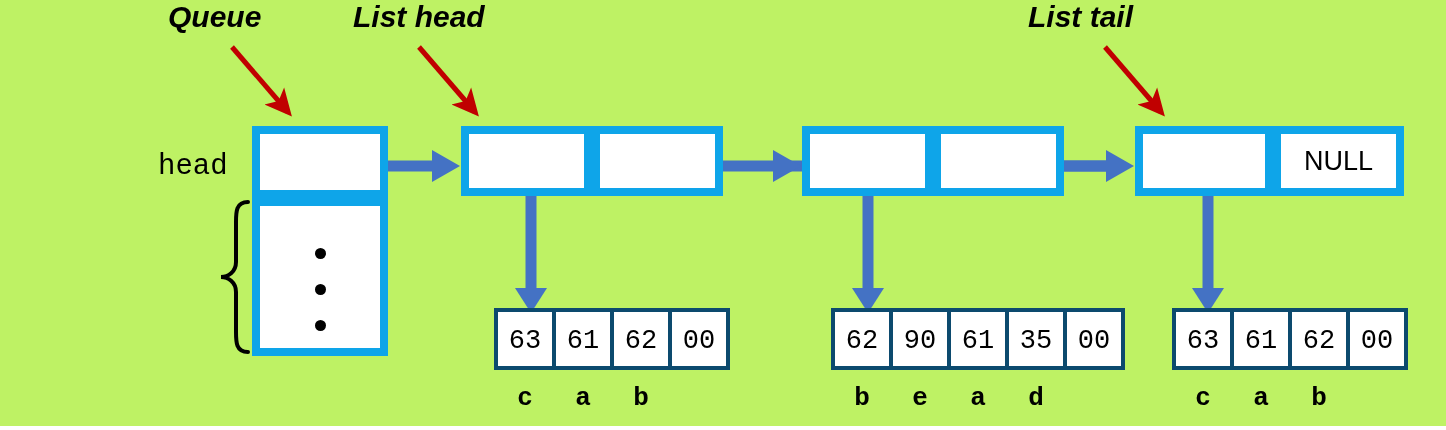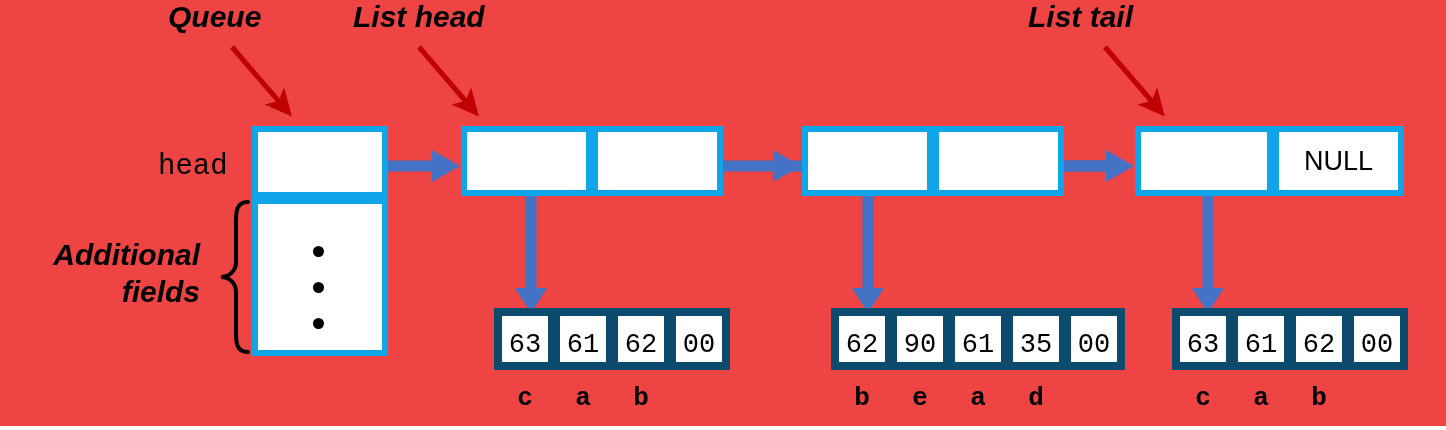--- a/index.html
+++ b/index.html
@@ -7,21 +7,21 @@
     padding: 0;
     background: #ffffff;
   }
   body {
     font-family: "Liberation Sans", sans-serif;
   }
   #canvas {
     position: relative;
     width: 1446px;
     height: 426px;
-    background: #ef4444;
+    background: #bef264;
     overflow: hidden;
   }
   .abs { position: absolute; }
 
   
   .annot {
     font-family: "Liberation Sans", sans-serif;
     font-style: italic;
     font-weight: bold;
     font-size: 30px;
@@ -62,26 +62,26 @@
   .char-label {
     font-family: "Liberation Mono", "DejaVu Sans Mono", monospace;
     font-size: 26px;
     font-weight: bold;
     color: #000000;
     text-align: center;
   }
 
   
   .box {
-    border: 6px solid #0ea5e9;
+    border: 8px solid #0ea5e9;
     box-sizing: border-box;
     background: #ffffff;
   }
   .cellbox {
-    border: 8px solid #0c4a6e;
+    border: 4px solid #0c4a6e;
     box-sizing: border-box;
     background: #ffffff;
   }
 
   
   #overlay {
     position: absolute;
     left: 0; top: 0;
     width: 1446px;
     height: 430px;
@@ -162,24 +162,20 @@
       <path d="M1192,288 L1224,288 L1208,313 Z" fill="#4472C4"></path>
     </g>
   </svg>
 
   <div class="abs annot" style="left:168px; top:2px;">Queue</div>
 
   <div class="abs annot" style="left:1028px; top:2px;">List tail</div>
 
   <div class="abs annot" style="left:353px; top:2px;">List head</div>
 
-  <div class="abs annot-multiline" style="left:4px; top:237px; width:196px;">
-    <div>Additional</div>
-    <div>fields</div>
-  </div>
 
   <div class="abs mono head-label" style="left:158px; top:150px;text-align:center;">head</div>
 
   <div class="abs box" style="left:252px; top:126px; width:136px; height:72px;"></div>
 
   <div class="abs box" style="left:252px; top:198px; width:136px; height:158px;">
     <div class="vdot" style="left:55px; top:42px;"></div>
     <div class="vdot" style="left:55px; top:78px;"></div>
     <div class="vdot" style="left:55px; top:114px;"></div>
   </div>

